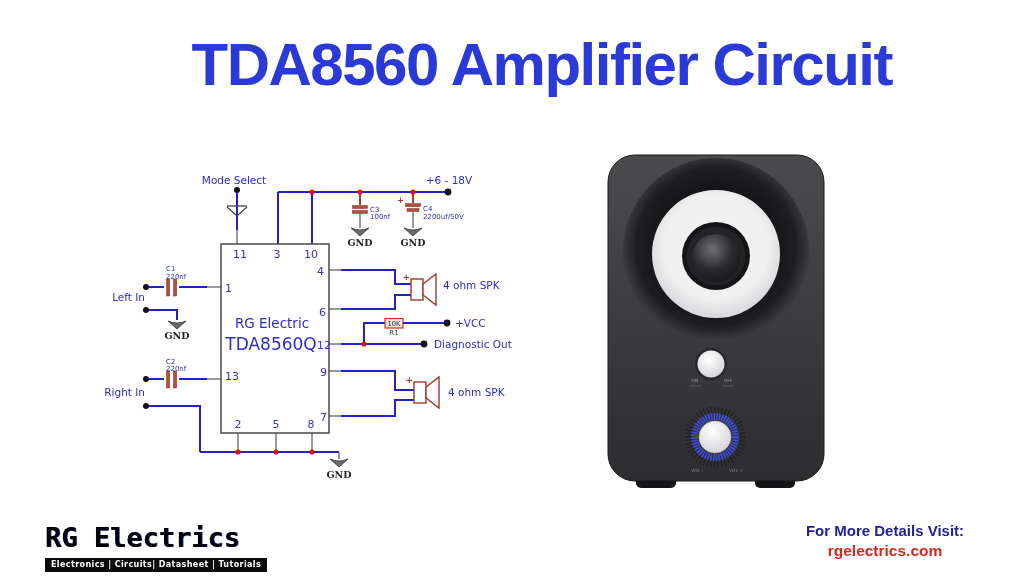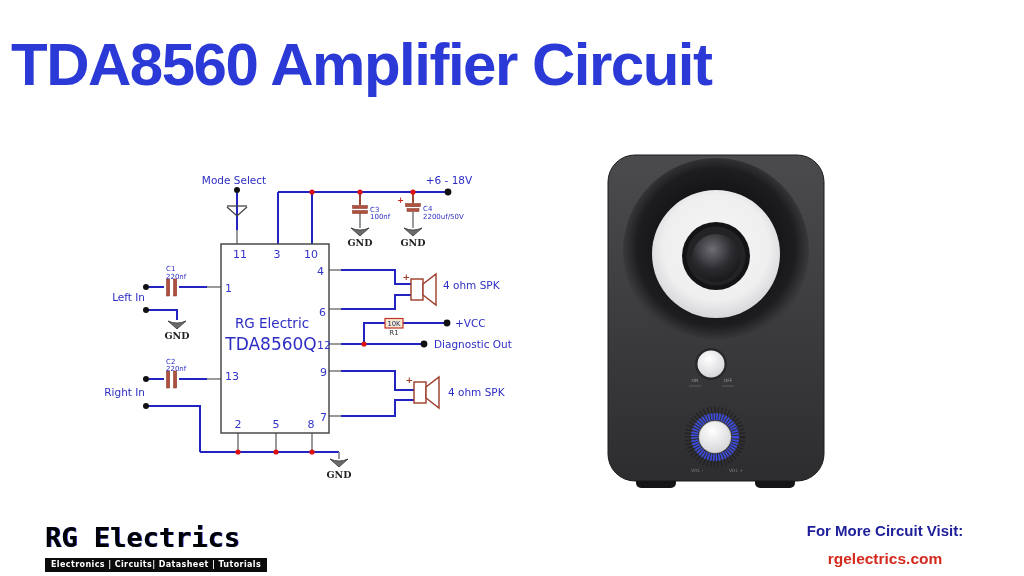--- a/index.html
+++ b/index.html
@@ -1,32 +1,32 @@
 <!DOCTYPE html>
 <html><head>
 <meta charset="utf-8">
 <style>
   html,body{margin:0;padding:0;background:#888;}
   .page{position:relative;width:1024px;height:576px;background:#ffffff;overflow:hidden;
         font-family:"DejaVu Sans",sans-serif;margin:0 auto;}
-  .title{position:absolute;top:30px;left:11px;width:892px;text-align:left;
+  .title{position:absolute;top:30px;left:0;width:892px;text-align:right;
          font-family:"Liberation Sans",sans-serif;font-weight:bold;font-size:60px;
          letter-spacing:-1.5px;color:#2b3ad6;}
   .schematic-svg{position:absolute;left:90px;top:160px;width:440px;height:330px;}
   .speaker-svg{position:absolute;left:580px;top:140px;width:270px;height:360px;}
   .logo-block{position:absolute;left:45px;top:524px;width:260px;}
   .logo-text{font-family:"DejaVu Sans Mono",monospace;font-weight:bold;font-size:27px;
              color:#000000;letter-spacing:0px;line-height:28px;
              text-shadow:0.8px 0 0 #2636d4;}
   .logo-tagline{display:inline-block;background:#0b0b0b;color:#ffffff;font-size:8px;
                 font-weight:bold;padding:2px 6px 3px 6px;letter-spacing:.4px;margin-top:0;}
   .footer-right{position:absolute;left:785px;top:521px;width:200px;text-align:center;
                 font-family:"Liberation Sans",sans-serif;}
   .more-details{font-size:15px;font-weight:bold;color:#20209a;line-height:20px;}
-  .website{font-size:15.5px;font-weight:bold;color:#d42a1e;line-height:20px;margin-top:8px;}
+  .website{font-size:15.5px;font-weight:bold;color:#d42a1e;line-height:20px;}
   .sch-label{font-family:"DejaVu Sans",sans-serif;}
 </style>
 </head>
 <body>
 
 <div class="page">
 
   <div class="title">TDA8560 Amplifier Circuit</div>
 
   <svg class="schematic-svg" viewBox="90 160 440 330">
@@ -248,17 +248,17 @@
       <text x="736" y="472" text-anchor="middle" font-size="4.5" fill="#85858a">VOL +</text>
     </g>
   </svg>
 
   <div class="logo-block">
     <div class="logo-text">RG Electrics</div>
     <div class="logo-tagline">Electronics | Circuits| Datasheet | Tutorials</div>
   </div>
 
   <div class="footer-right">
-    <div class="more-details">For More Circuit Visit:</div>
+    <div class="more-details">For More Details Visit:</div>
     <div class="website">rgelectrics.com</div>
   </div>
 
 </div>
 
 </body></html>

